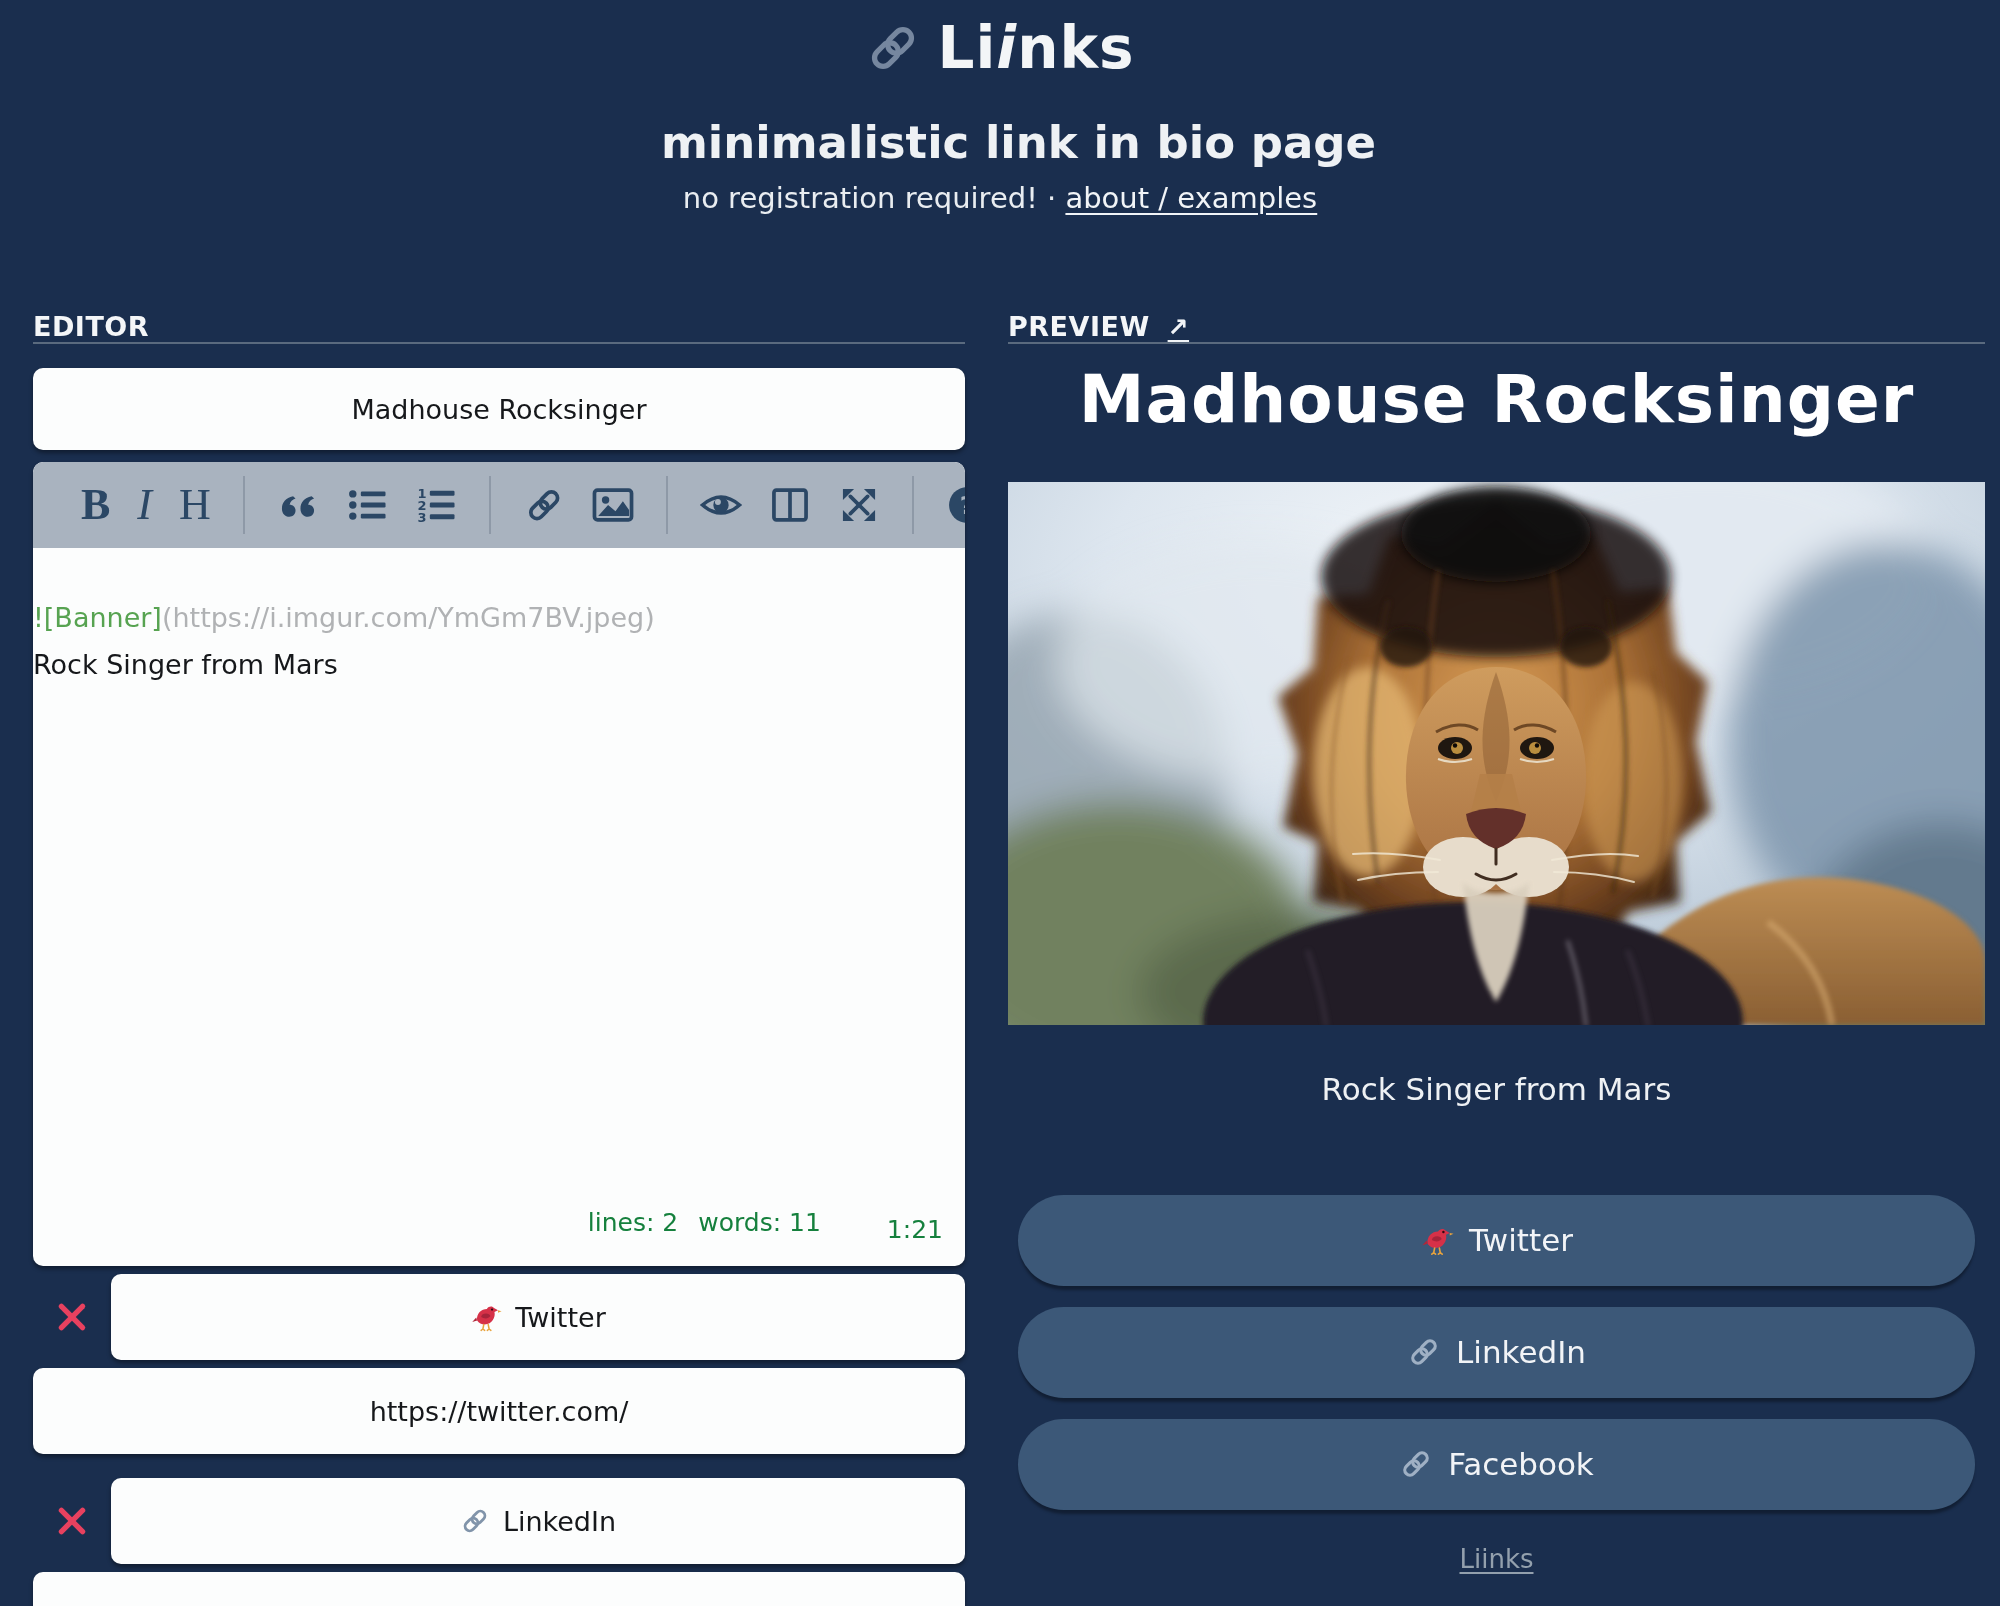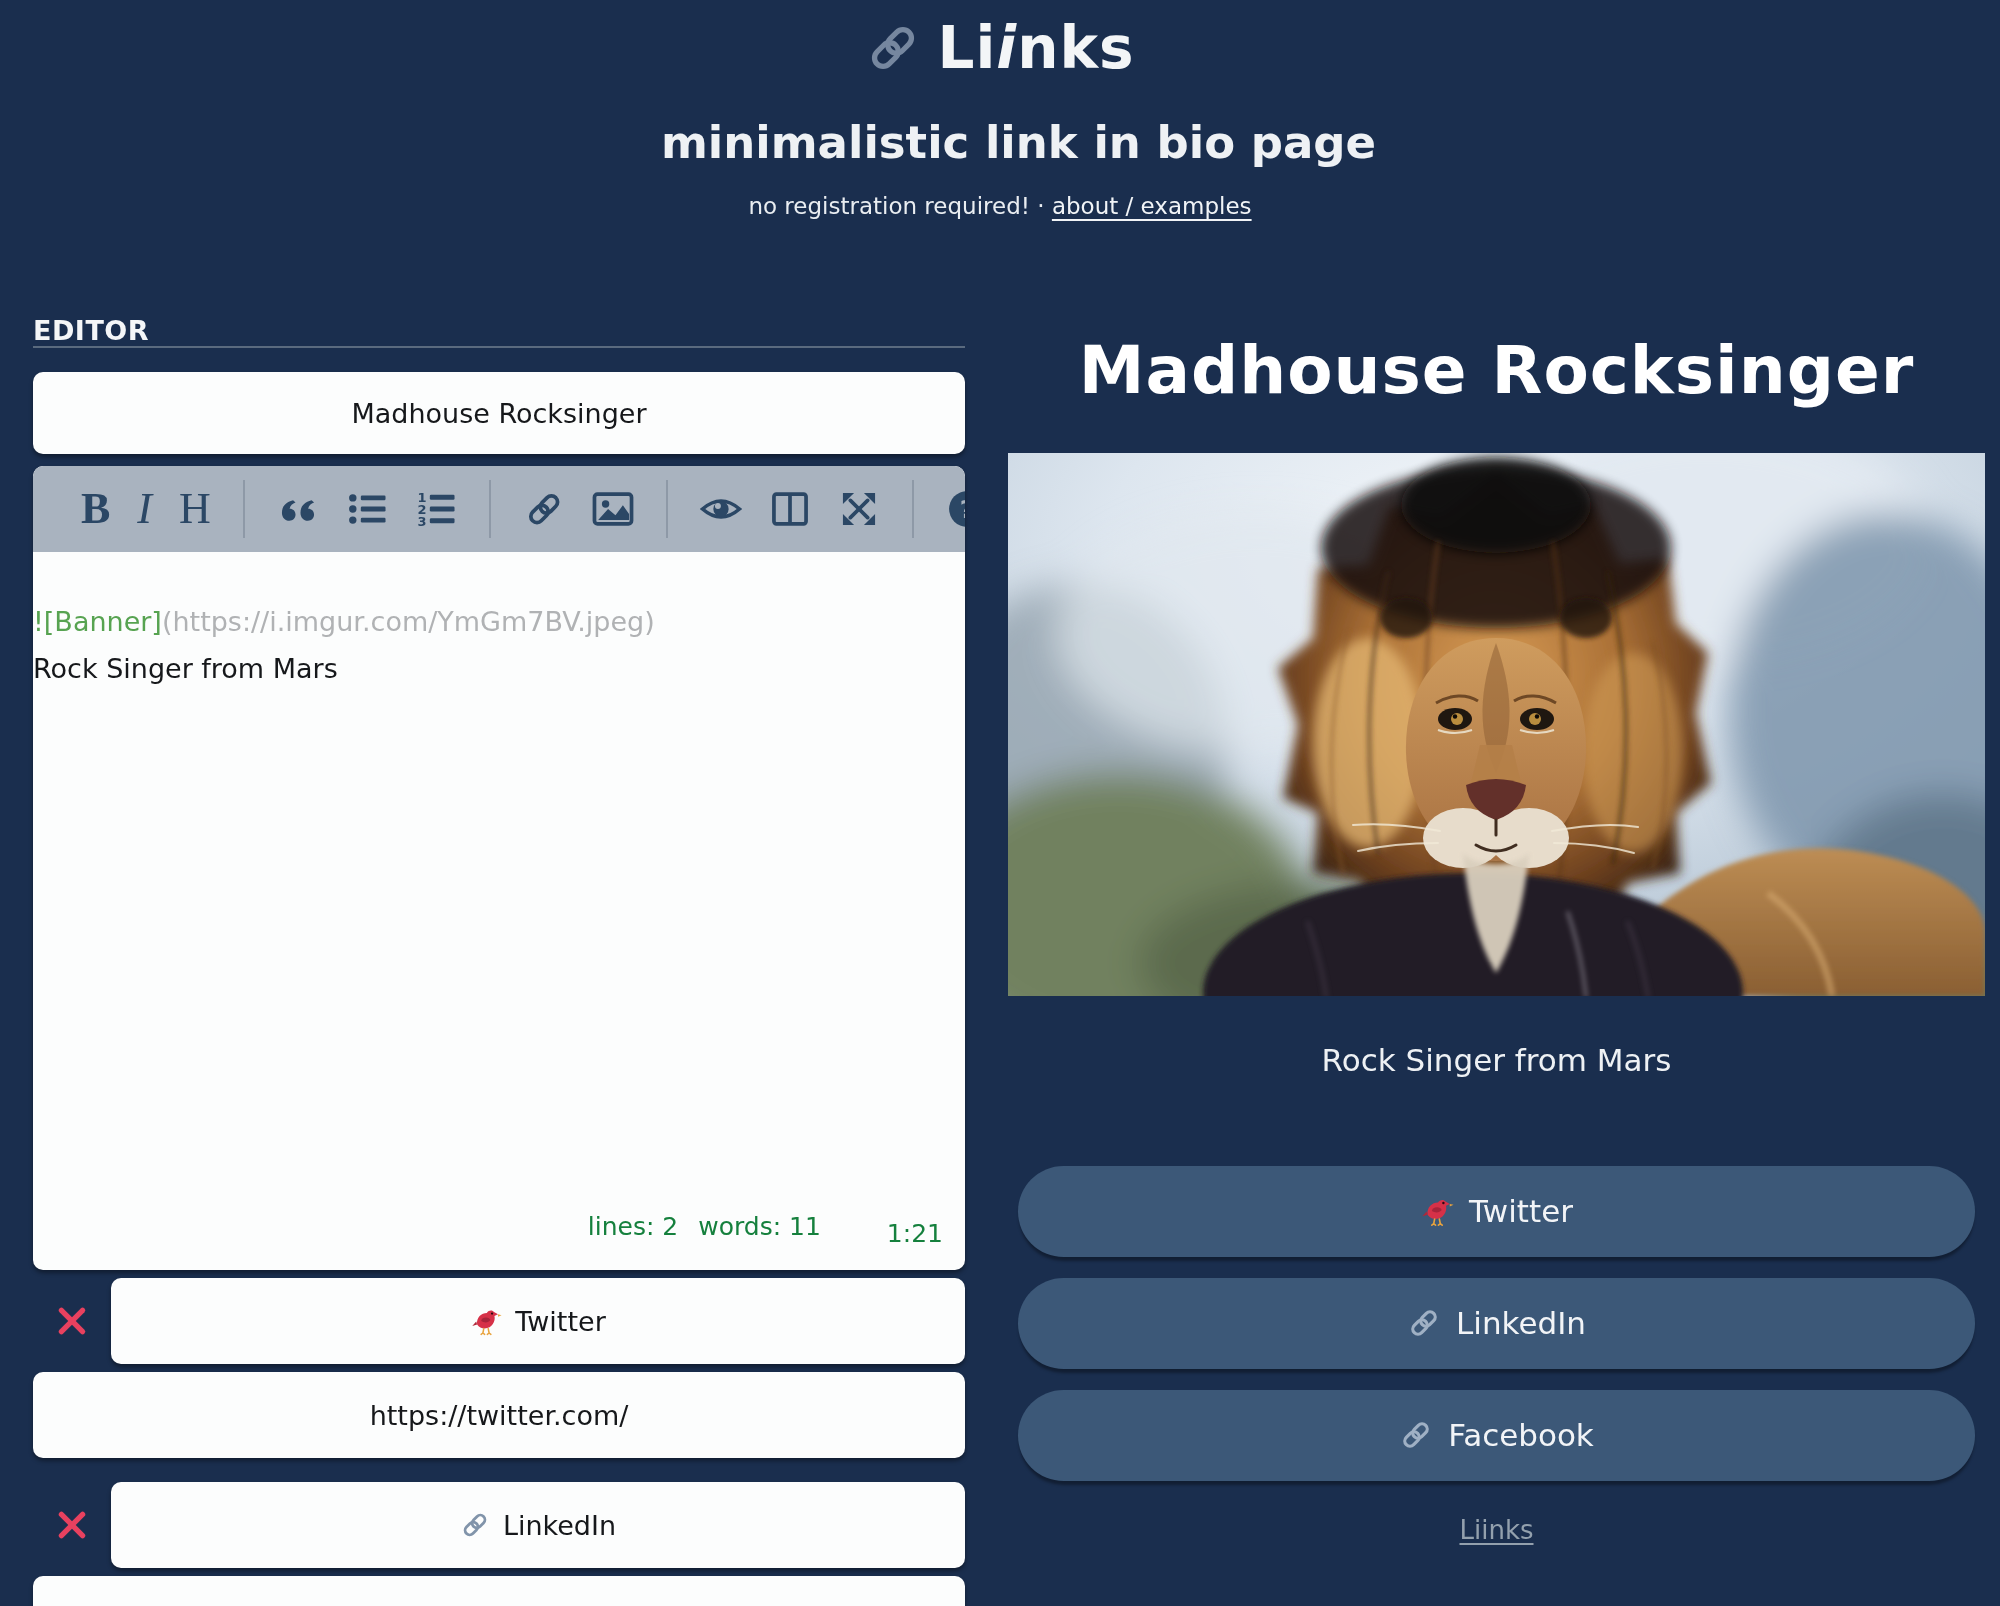--- a/index.html
+++ b/index.html
@@ -9,21 +9,21 @@
     font-family:"DejaVu Sans","Liberation Sans",sans-serif;
     color:#eef2f6;
   }
   
   .header{text-align:center;padding-top:14px;}
   .logo-row{display:flex;justify-content:center;align-items:center;gap:16px;}
   .logo-icon svg{width:56px;height:56px;display:block;color:#76879f;}
   .logo-text{font-size:58px;font-weight:bold;color:#f3f5f7;letter-spacing:1px;}
   .logo-text .it{font-style:italic;}
   .subtitle{margin-top:34px;font-size:45px;font-weight:bold;color:#eef1f4;margin-left:37px;}
-  .tagline{margin-top:24px;font-size:23px;color:#e9edf1;}
+  .tagline{margin-top:12px;font-size:29px;color:#e9edf1;}
   .tagline a{color:#f1f4f7;text-decoration:underline;text-underline-offset:5px;}
   
   .main{display:flex;gap:43px;padding:0 15px 0 33px;margin-top:96px;}
   .col-left{width:932px;flex:none;}
   .col-right{width:977px;flex:none;}
   .section-head{font-size:27px;font-weight:bold;letter-spacing:.5px;color:#f4f6f8;
     border-bottom:2px solid #5a6a7e;}
   .open-link{color:#f1f4f7;text-decoration:underline;text-underline-offset:4px;font-weight:bold;font-size:25px;margin-left:8px;}
   
   .box{background:#fcfdfd;border-radius:10px;box-shadow:0 3px 4px rgba(0,0,0,.38);}
@@ -242,20 +242,24 @@
             </g>
           </svg>
         </span>
         <span>LinkedIn</span>
       </div>
     </div>
     <input class="url-input box" style="">
   </div>
 
   <div class="col-right">
+    <div class="section-head">
+      <span>PREVIEW</span>
+      <a href="#" class="open-link">↗</a>
+    </div>
 
     <h1 class="preview-title">Madhouse Rocksinger</h1>
 
     <svg class="banner" viewBox="0 0 977 543" preserveAspectRatio="none">
       <defs>
         <radialGradient id="sky" cx="48%" cy="18%" r="85%">
           <stop offset="0" stop-color="#f4f7fa"></stop>
             <stop offset="0.45" stop-color="#dde6ef"></stop>
             <stop offset="1" stop-color="#aebfcf"></stop>
         </radialGradient>

